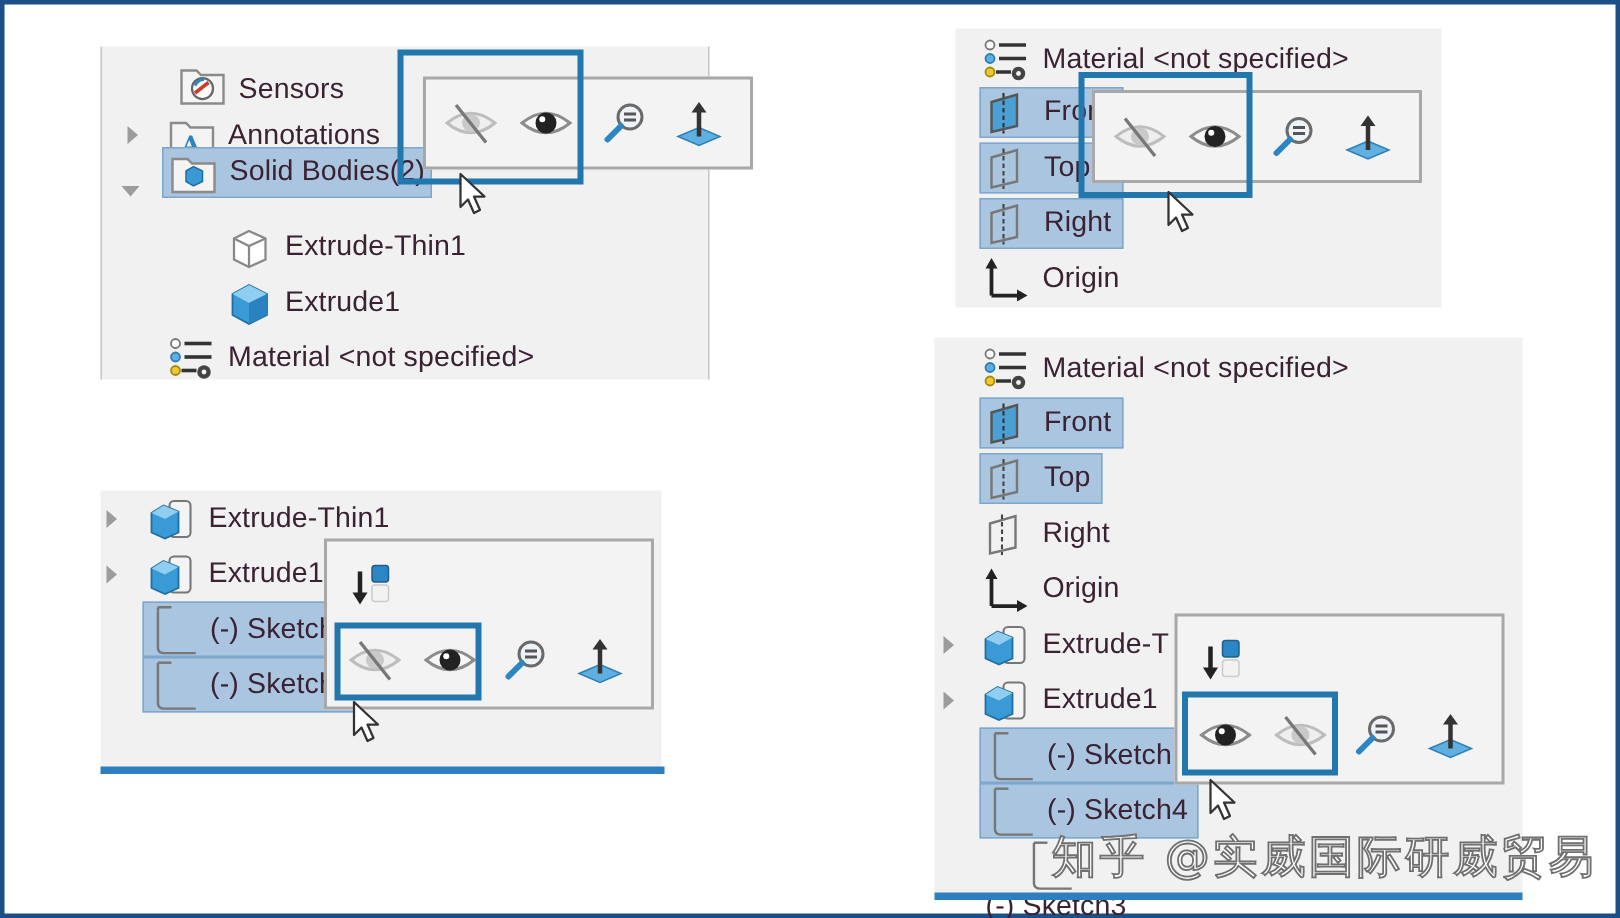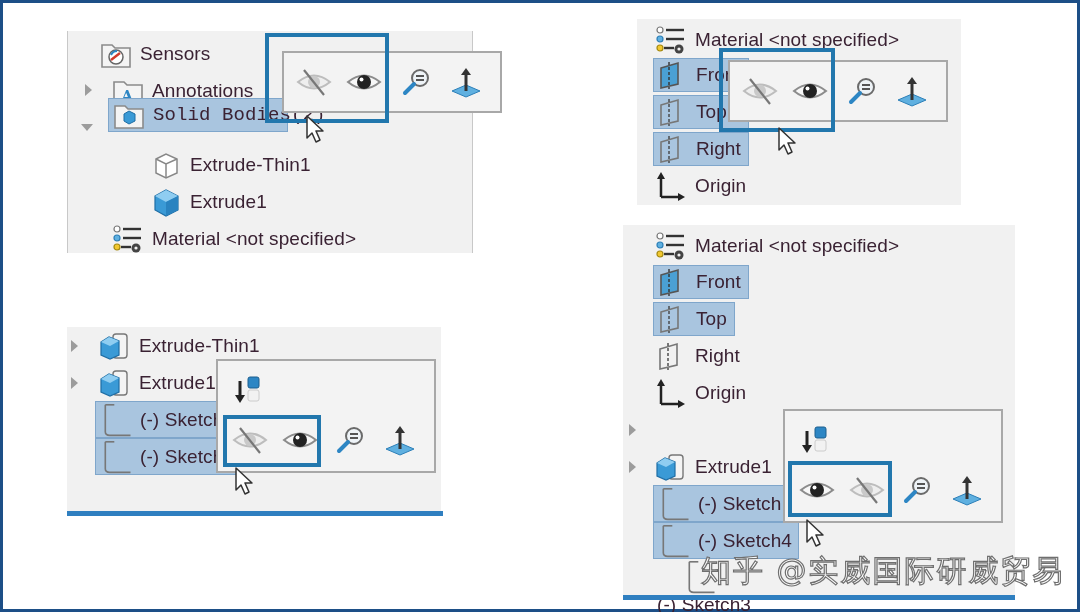--- a/index.html
+++ b/index.html
@@ -121,39 +121,39 @@
     </symbol>
     <symbol id="i-cursor" viewBox="0 0 22 30">
       <path d="M2 1 L2 23 L7 18 L11 27 L15 25 L11 16 L18 16 z" fill="#fff" stroke="#333" stroke-width="1.5" stroke-linejoin="round"></path>
     </symbol>
   </defs>
 </svg>
 
 <div class="frame">
 
   <div class="panel" style="left:64px; top:28px; width:406px; height:222px; border-left:1px solid #c8c8c8; border-right:1px solid #c8c8c8;">
-    <div class="row" style="left:32px; top:6px;">
+    <div class="row" style="left:51px; top:6px;align-items:flex-end;">
       <span class="ico">
           <svg width="32" height="30">
             <use href="#i-sensor"></use>
           </svg>
         </span>
       <span class="label">Sensors</span>
     </div>
     <div class="expander exp-right" style="left:17px; top:53px;"></div>
     <div class="row" style="left:44px; top:43px;">
       <span class="ico">
           <svg width="32" height="30">
             <use href="#i-annot"></use>
           </svg>
         </span>
       <span class="label">Annotations</span>
     </div>
     <div class="expander exp-down" style="left:13px; top:93px;"></div>
-    <div class="row sel" style="left:40px; top:67px; padding-left:4px; padding-right:4px; width:180px;font-family:Liberation Mono, monospace;">
+    <div class="row sel" style="left:40px; top:67px; padding-left:4px; padding-right:4px; width:180px;">
       <span class="ico">
           <svg width="32" height="30">
             <use href="#i-bodiesfolder"></use>
           </svg>
         </span>
       <span class="label">Solid Bodies(2)</span>
     </div>
     <div class="row" style="left:82px; top:117px;">
       <span class="ico">
           <svg width="32" height="30">
@@ -354,20 +354,28 @@
     </div>
     <div class="row" style="left:32px; top:151px;">
       <span class="ico">
           <svg width="32" height="30">
             <use href="#i-origin"></use>
           </svg>
         </span>
       <span class="label">Origin</span>
     </div>
     <div class="expander exp-right" style="left:6px; top:199px;"></div>
+    <div class="row" style="left:32px; top:188px;">
+      <span class="ico">
+          <svg width="32" height="30">
+            <use href="#i-extrude"></use>
+          </svg>
+        </span>
+      <span class="label">Extrude-T</span>
+    </div>
     <div class="expander exp-right" style="left:6px; top:236px;"></div>
     <div class="row" style="left:32px; top:225px;">
       <span class="ico">
           <svg width="32" height="30">
             <use href="#i-extrude"></use>
           </svg>
         </span>
       <span class="label">Extrude1</span>
     </div>
     <div class="row sel" style="left:30px; top:260px; width:146px; height:37px; padding-left:4px;">

